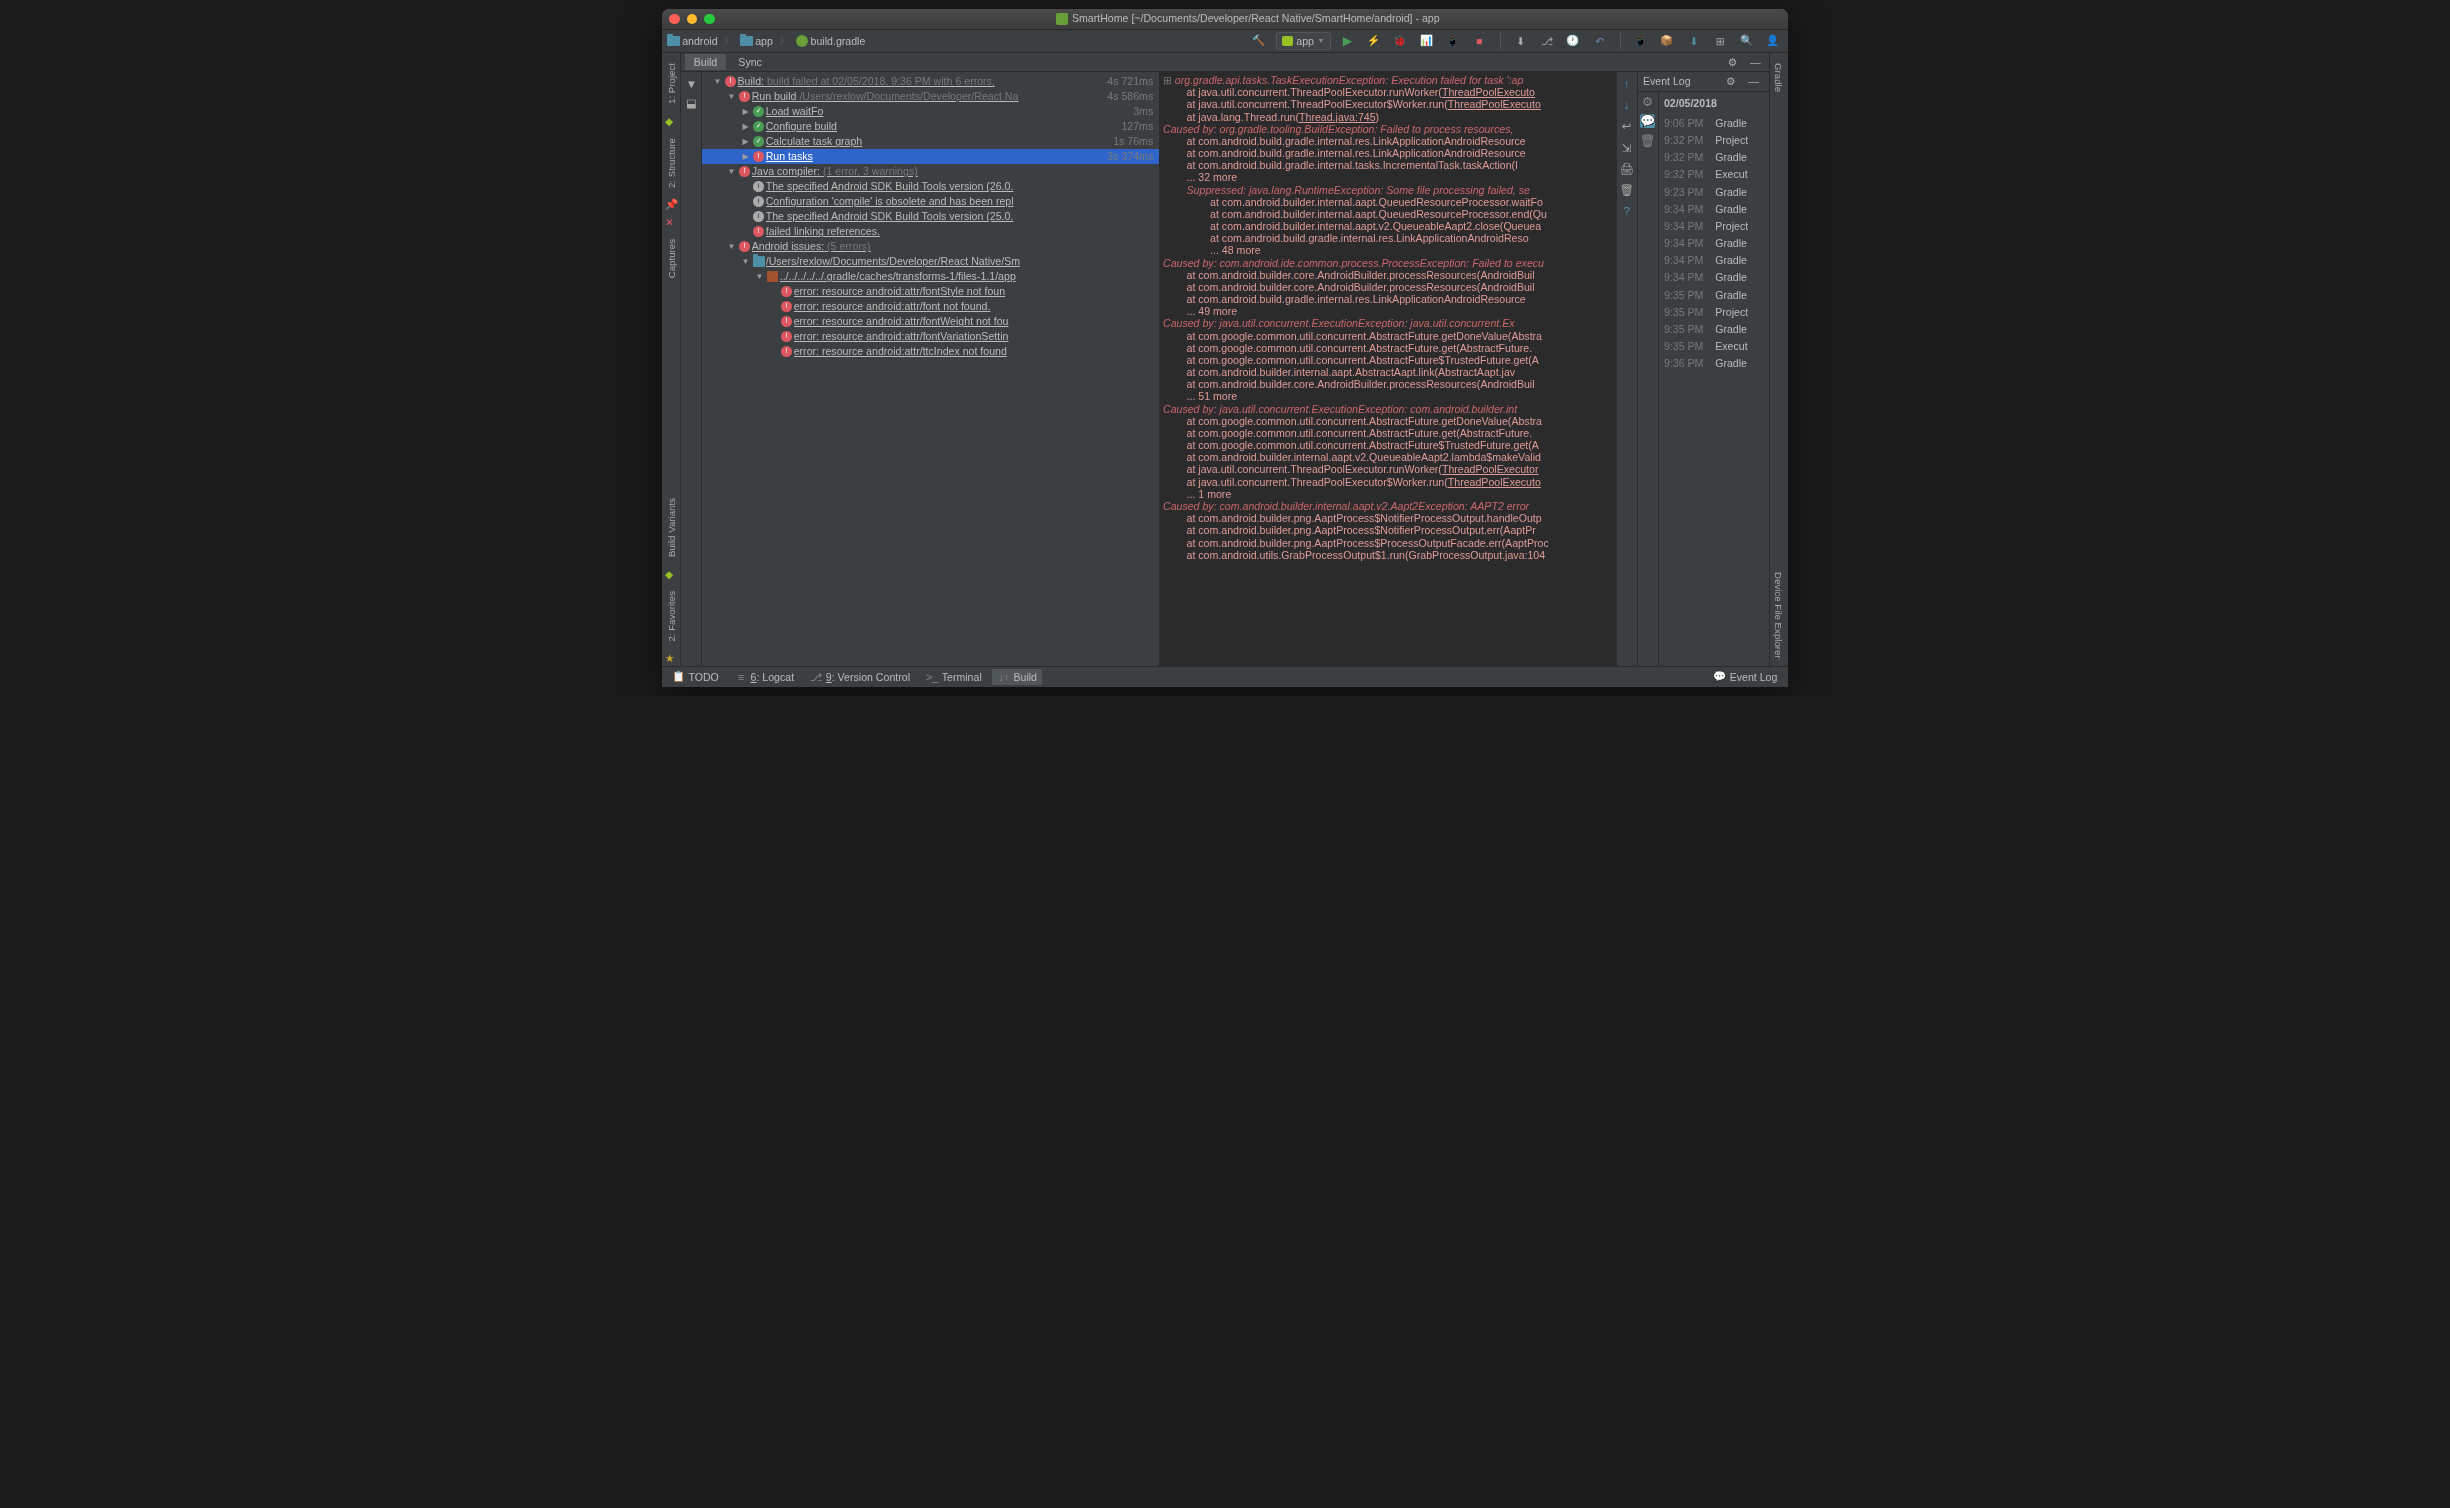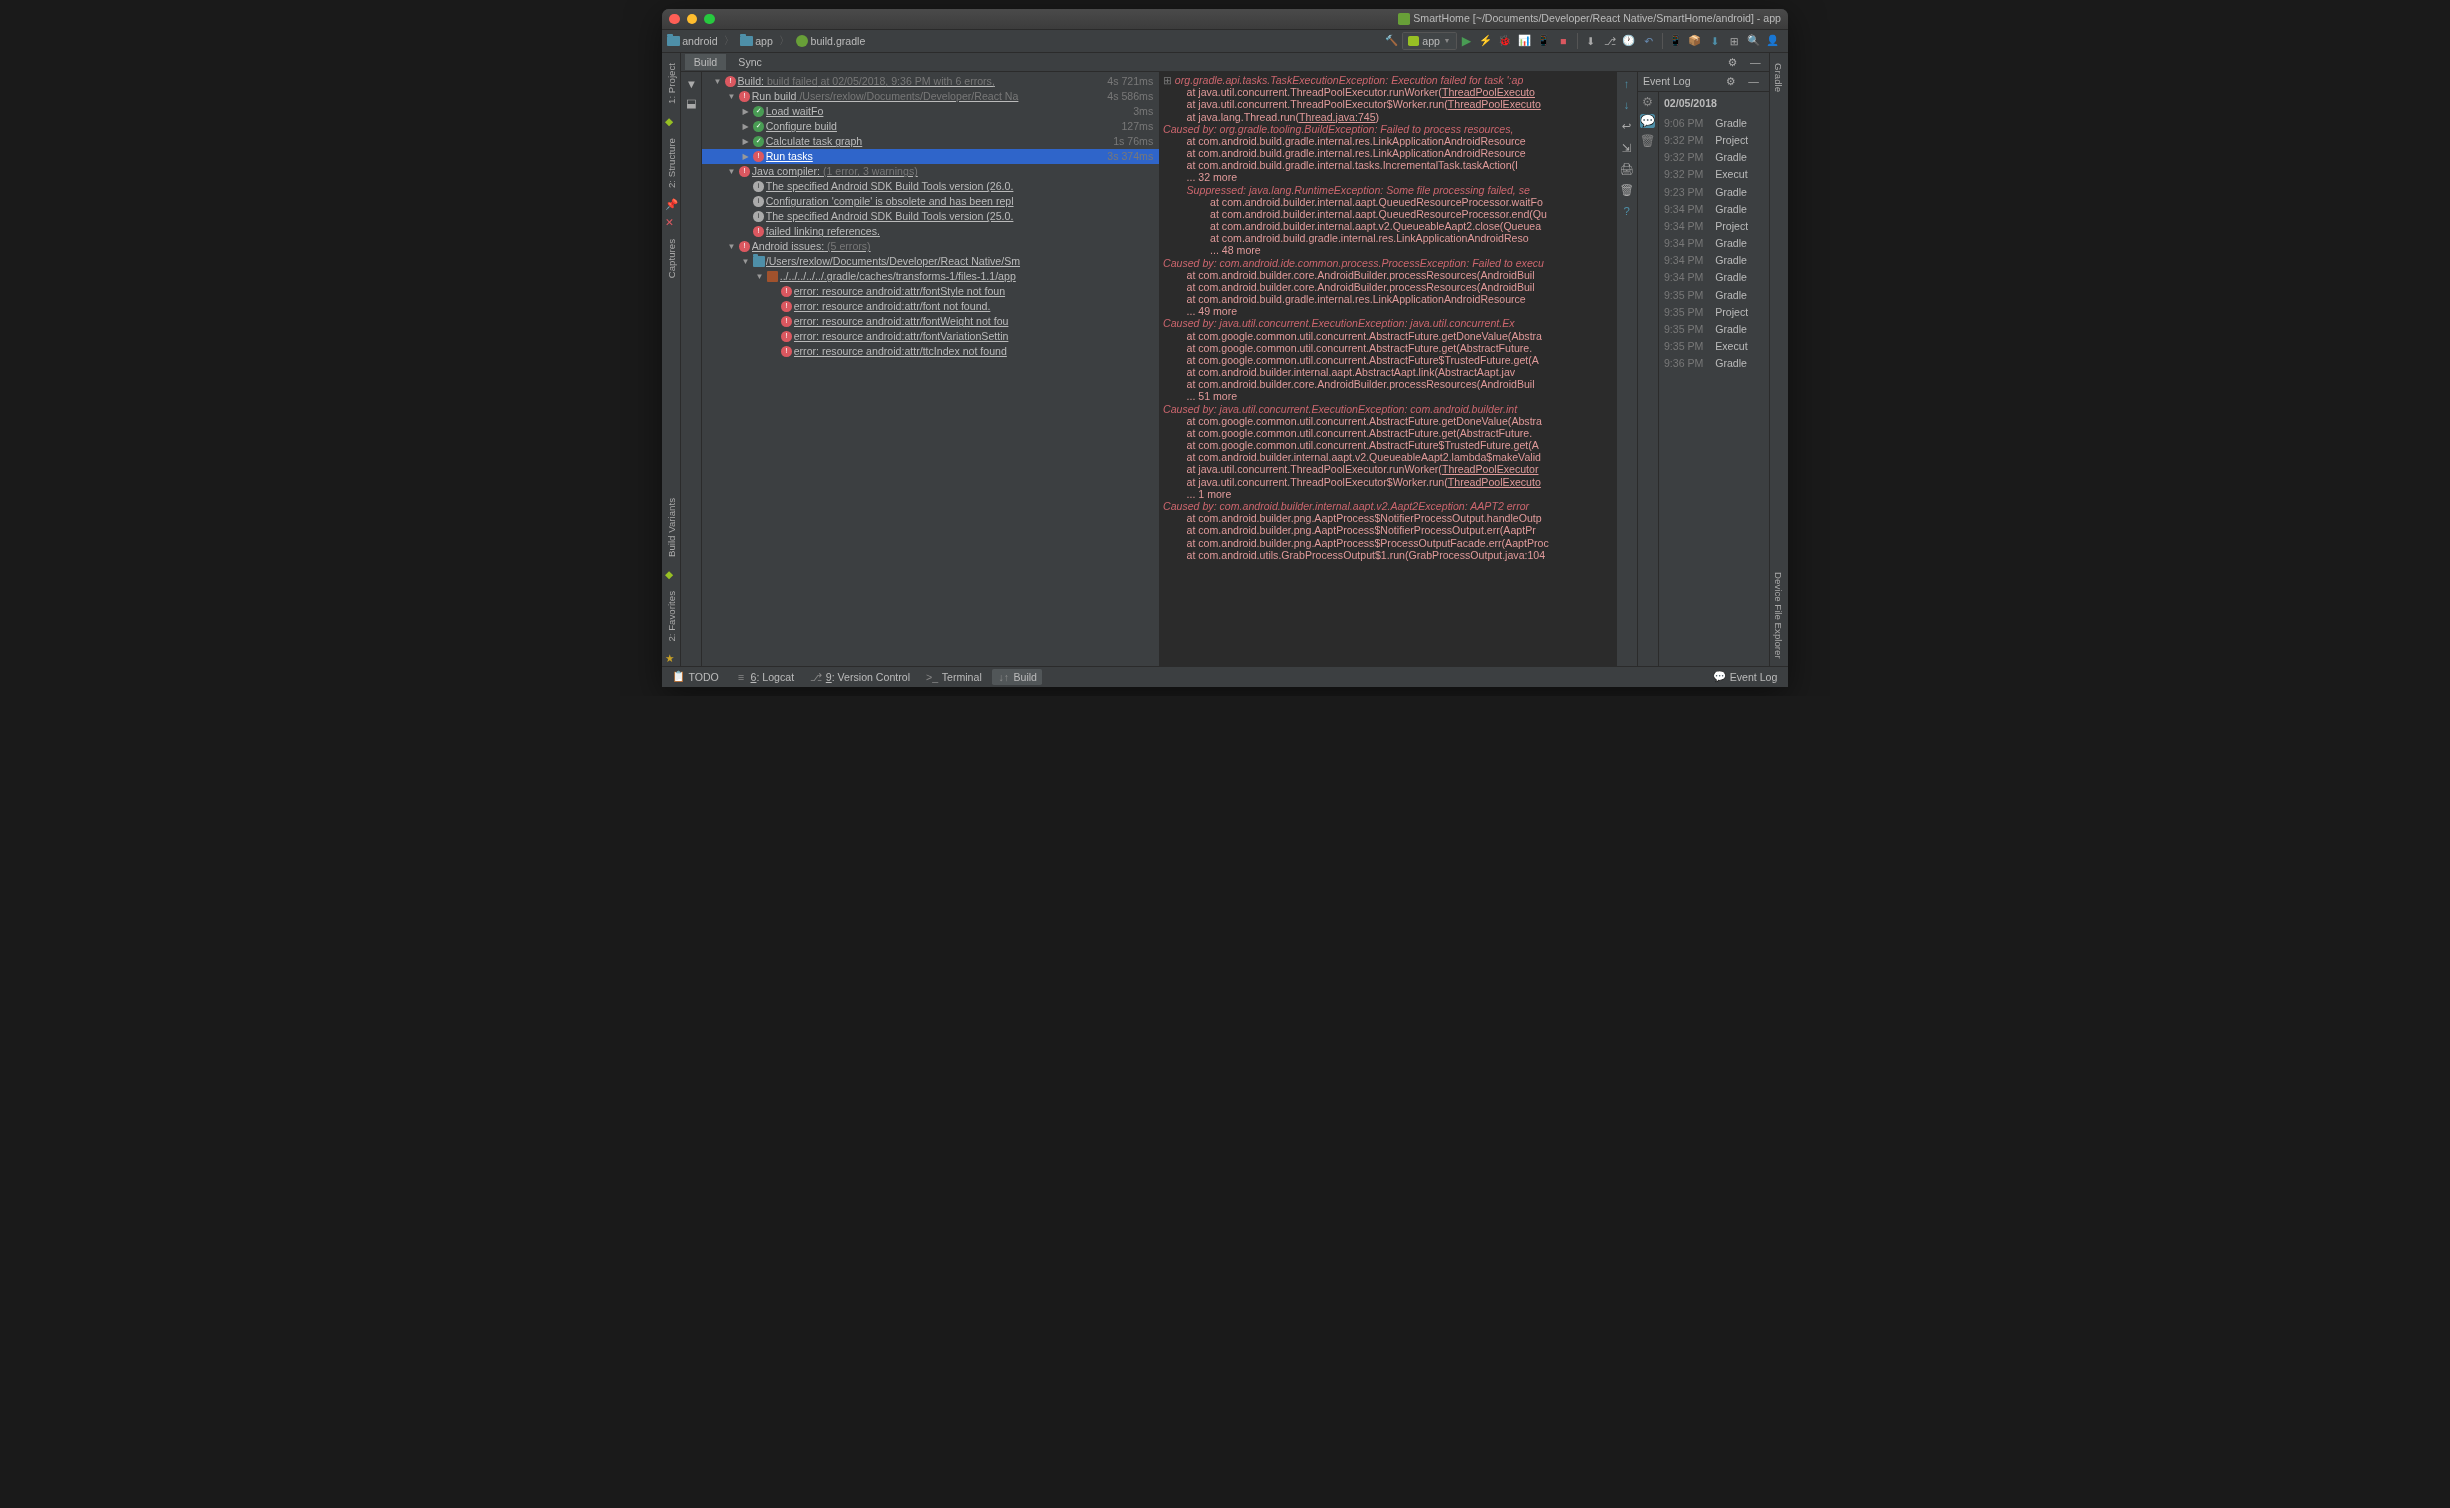--- a/index.html
+++ b/index.html
@@ -2,24 +2,24 @@
 <html><head>
 <meta charset="utf-8">
 <style>
 * { margin: 0; padding: 0; box-sizing: border-box; font-family: 'Lucida Grande', 'Segoe UI', Arial, sans-serif; font-size: 10.6px; }
 body { background: #1a1a1a; display: flex; justify-content: center; align-items: flex-start; padding: 8.8px; }
 .window { width: 1126px; height: 678px; background: #3c3f41; border-radius: 7px 7px 0 0; overflow: hidden; display: flex; flex-direction: column; box-shadow: 0 8.8px 35px rgba(0,0,0,0.5); }
 .titlebar { height: 21px; background: linear-gradient(to bottom, #4a4a4a, #3c3c3c); display: flex; align-items: center; padding: 0 7px; border-bottom: 0.9px solid #2a2a2a; }
 .traffic { display: flex; gap: 7px; }
 .tl { width: 10.6px; height: 10.6px; border-radius: 50%; }
 .tl.r { background: #ff5f56; } .tl.y { background: #ffbd2e; } .tl.g { background: #27c93f; }
-.title-text { flex: 1; text-align: right; color: #bbb; font-size: 10.6px; }
+.title-text { flex: 1; text-align: center; color: #bbb; font-size: 10.6px; }
 .title-icon { width: 12.3px; height: 12.3px; background: #689f38; border-radius: 1.8px; display: inline-block; margin-right: 3.5px; vertical-align: middle; }
 
-.toolbar { height: 23px; background: #3c3f41; display: flex; align-items: center; padding: 0 5.3px; border-bottom: 0.9px solid #2b2b2b; gap: 0; }
+.toolbar { height: 23px; background: #3c3f41; display: flex; align-items: center; padding: 0 5.3px; border-bottom: 0.9px solid #2b2b2b; gap: 7px; }
 .breadcrumb { display: flex; align-items: center; gap: 3.5px; color: #bbb; }
 .bc-item { display: flex; align-items: center; gap: 2.6px; cursor: pointer; }
 .bc-sep { color: #666; margin: 0 2.6px; }
 .folder-icon { width: 12.3px; height: 10.6px; background: #4e8fa8; border-radius: 0.9px; display: inline-block; position: relative; }
 .folder-icon::before { content:''; position:absolute; top:-1.8px; left:0; width:5.3px; height:1.8px; background:#4e8fa8; border-radius:0.9px 0.9px 0 0; }
 .gradle-icon { width: 12.3px; height: 12.3px; background: #689f38; border-radius: 50%; display: inline-block; }
 .spacer { flex: 1; }
 .tb-btn { width: 19.4px; height: 19.4px; display: flex; align-items: center; justify-content: center; color: #aaa; cursor: pointer; border-radius: 1.8px; }
 .run-config { background: #414547; border: 0.9px solid #555; height: 17.6px; padding: 0 5.3px; display:flex; align-items:center; gap:3.5px; color:#bbb; border-radius:1.8px; min-width:53px; }
 .run-config .arrow { color:#888; font-size:7px; margin-left:auto; }

